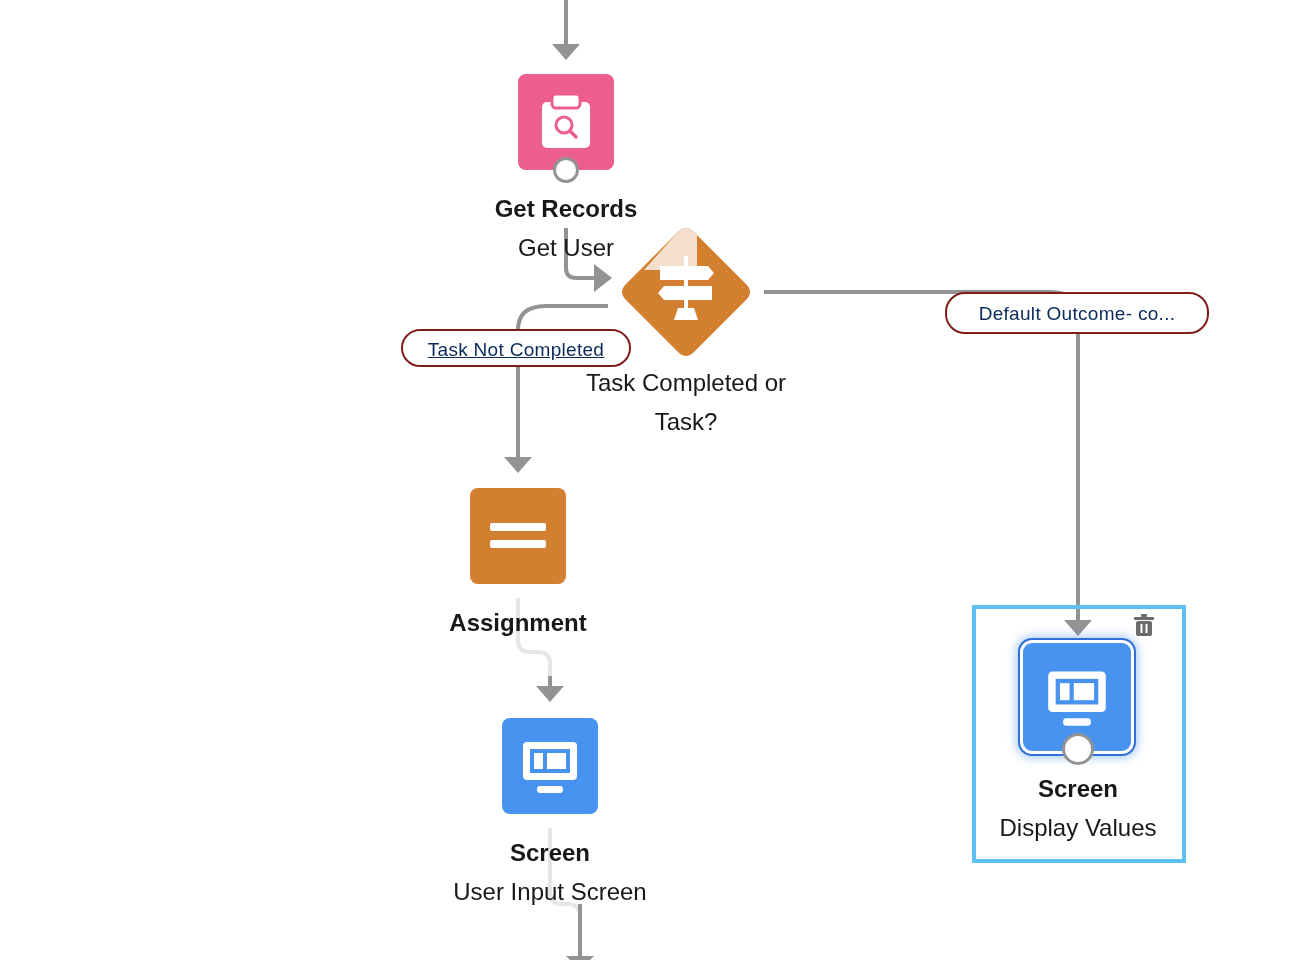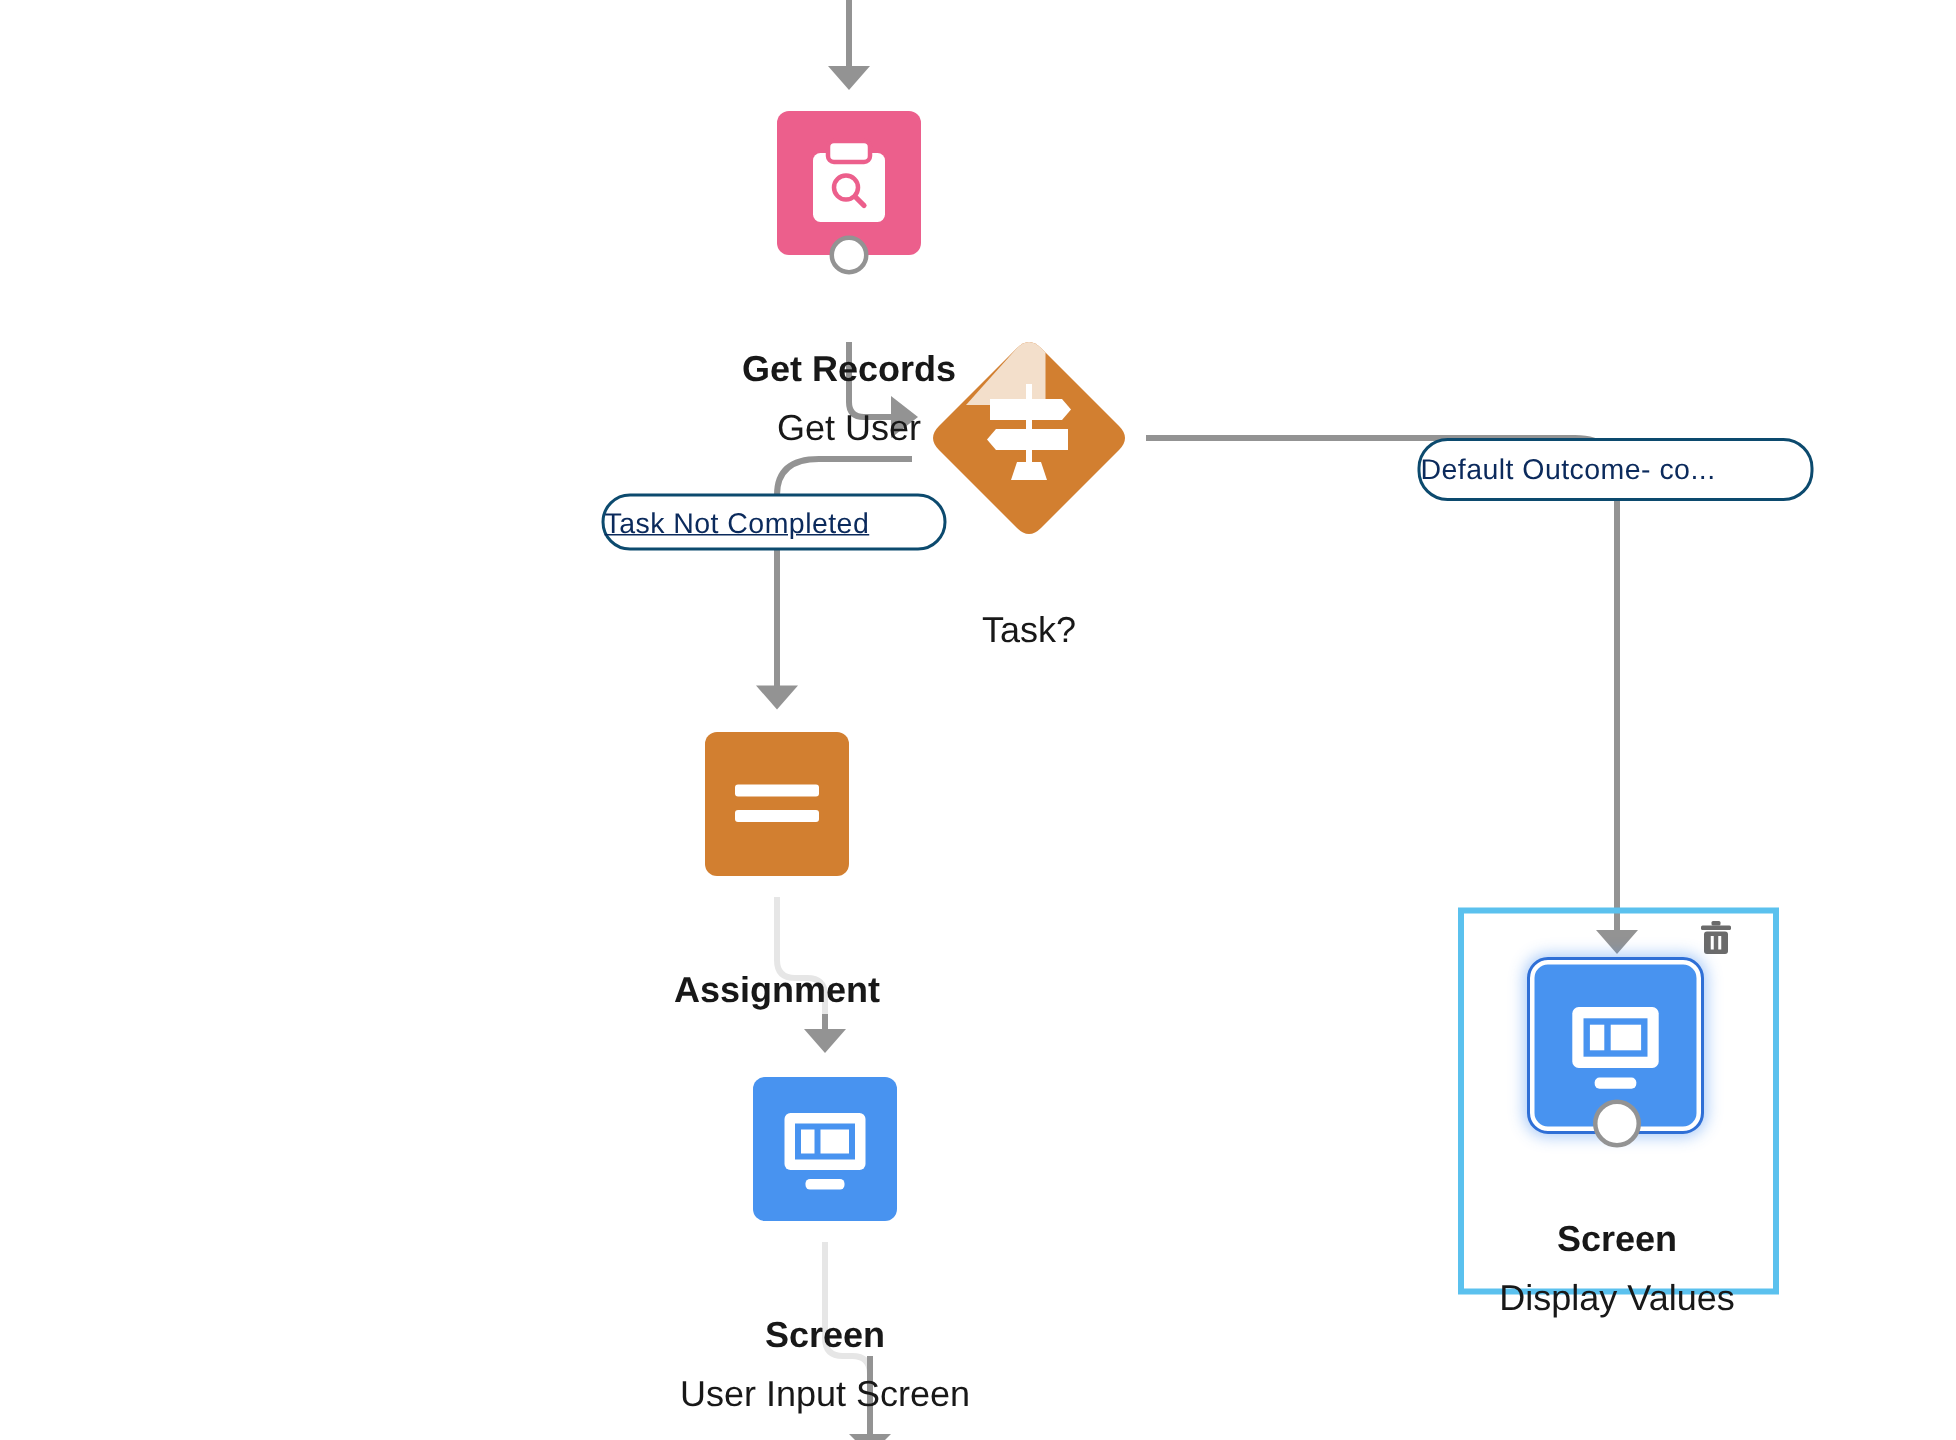--- a/index.html
+++ b/index.html
@@ -12,28 +12,28 @@
     }
     #canvas { position: absolute; left: 0; top: 0; width: 1304px; height: 960px; }
     svg#connectors { position: absolute; left: 0; top: 0; }
     .node-icon {
       position: absolute; width: 96px; height: 96px; border-radius: 8px;
       display: flex; align-items: center; justify-content: center;
       cursor: pointer;
     }
     .node-text {
       position: absolute; text-align: center; width: 300px;
-      line-height: 39px; font-size: 24px; margin-top: 38px;
+      line-height: 39px; font-size: 24px;
     }
     .node-type { font-weight: bold; display: block; }
     .node-label { display: block; }
     .pill {
-      position: absolute; height: 38px; border: 2px solid #0c4a6e; border-radius: 20px;
+      position: absolute; height: 38px; border: 2px solid #7f1d1d; border-radius: 20px;
       background: #fff; color: #0b2a5c; font-size: 19px; line-height: 38px;
-      box-sizing: border-box; white-space: nowrap; cursor: pointer;
+      text-align: center; box-sizing: border-box; white-space: nowrap; cursor: pointer;
       letter-spacing: 0.3px;
     }
     .conn-dot {
       position: absolute; width: 26px; height: 26px; border-radius: 50%;
       border: 3px solid #939393; background: #fff; box-sizing: border-box; cursor: pointer;
     }
     #selection-frame {
       position: absolute; left: 972px; top: 605px; width: 214px; height: 258px;
       border: 4px solid #5bc1ee; box-sizing: border-box;
     }
@@ -97,20 +97,21 @@
       </defs>
       <path d="M66 2 Q70 2 74 6 L126 58 Q130 62 130 66 Q130 70 126 74 L74 126 Q70 130 66 130 Q62 130 58 126 L6 74 Q2 70 2 66 Q2 62 6 58 L58 6 Q62 2 66 2 Z" fill="#d27f30"></path>
       <path d="M66 2 Q70 2 74 6 L77 9 L77 44 L24 44 L58 6 Q62 2 66 2 Z" fill="#f3dfcb"></path>
       <rect x="64" y="30" width="4" height="62" fill="#fff"></rect>
       <polygon points="40,40 88,40 94,47 88,54 40,54" fill="#fff"></polygon>
       <polygon points="44,60 92,60 92,74 44,74 38,67" fill="#fff"></polygon>
       <path d="M58 82 L74 82 L78 94 L54 94 Z" fill="#fff"></path>
     </svg>
   </div>
   <div class="node-text" style="left:536px; top:363px;">
+    <span class="node-label">Task Completed or</span>
     <span class="node-label">Task?</span>
   </div>
 
   <div class="pill" style="left:401px; top:329px; width:230px;text-decoration:underline;">Task Not Completed</div>
   <div class="pill" style="left:945px; top:292px; width:264px; height:42px; line-height:40px;">Default Outcome- co...</div>
 
   <div class="node-icon" style="left:470px; top:488px; background:#d27f30;">
     <svg width="60" height="30" viewBox="0 0 60 30">
       <rect x="2" y="2" width="56" height="8" rx="2" fill="#fff"></rect>
       <rect x="2" y="19" width="56" height="8" rx="2" fill="#fff"></rect>

